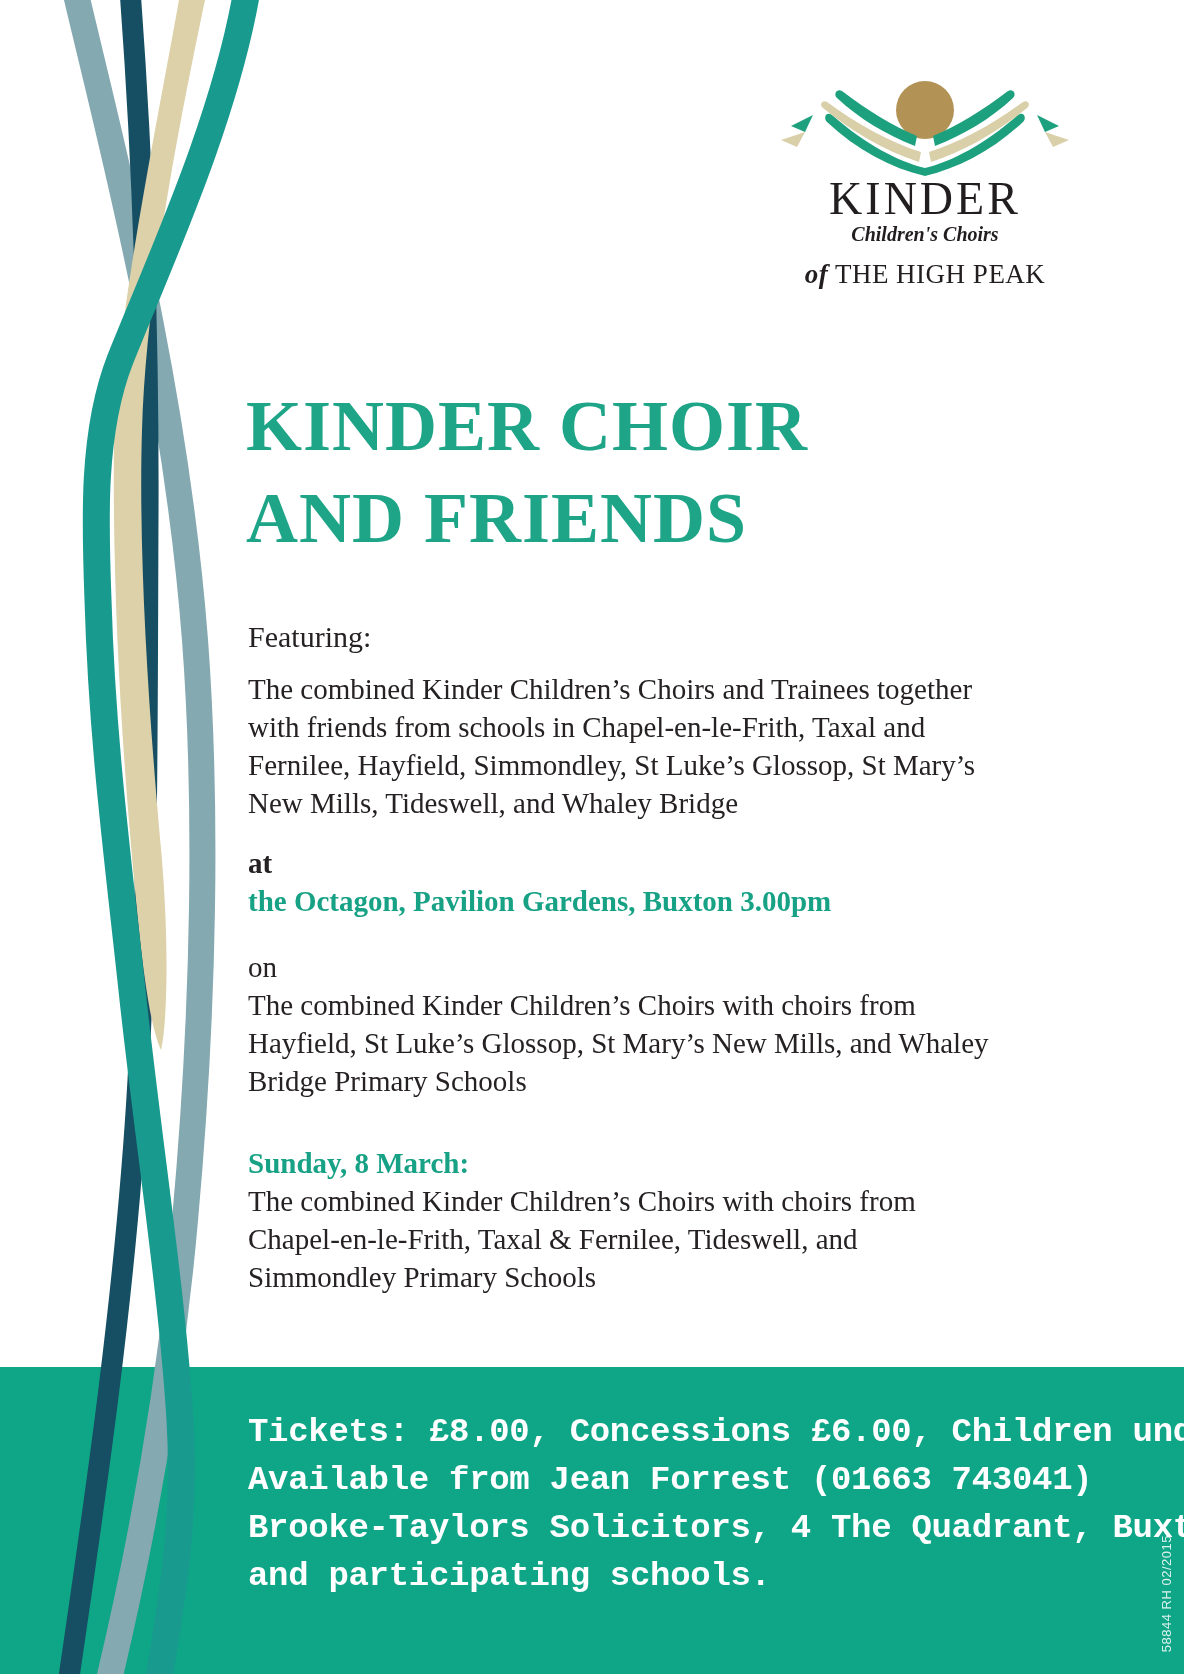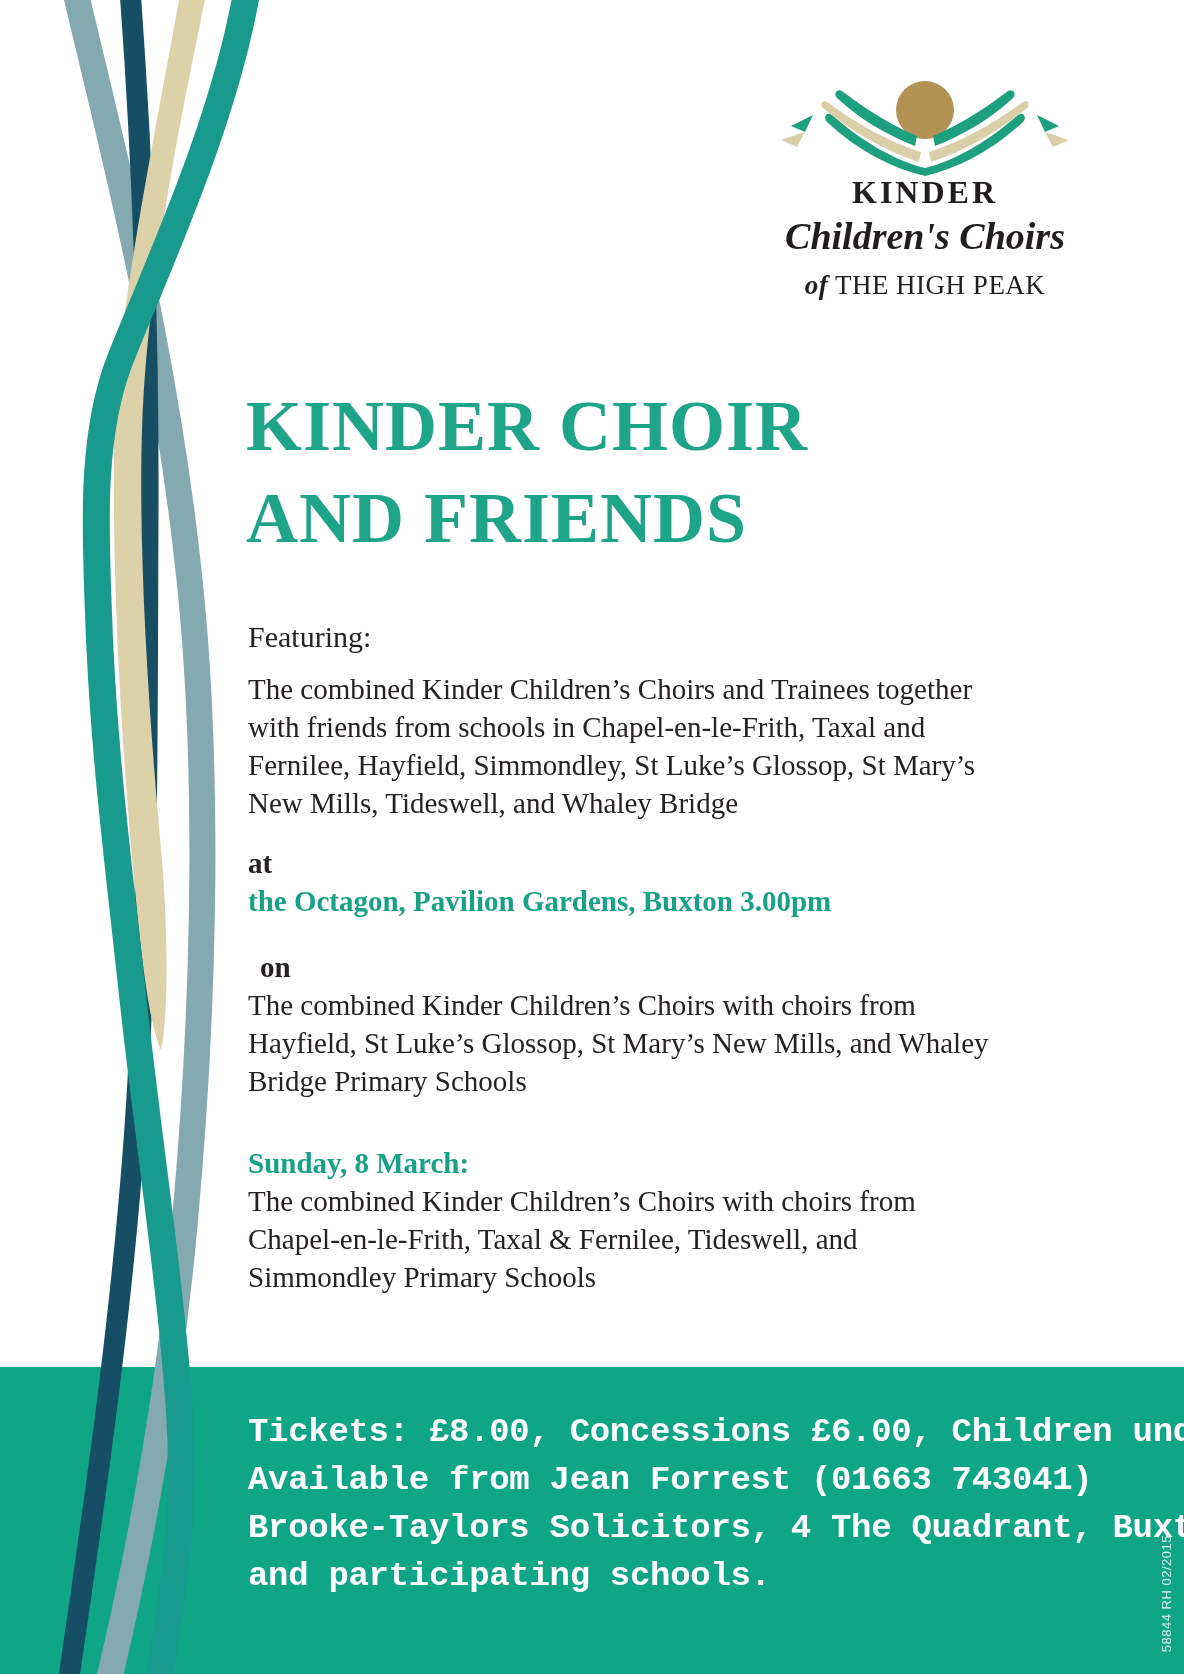--- a/index.html
+++ b/index.html
@@ -59,28 +59,28 @@
     z-index:2;
     display:flex; flex-direction:column; align-items:center;
     color:var(--logo-text);
   }
   .logo svg { display:block; }
   .wing-green { fill:var(--wing-green); }
   .wing-beige { fill:var(--wing-beige); }
   .sun-fill   { fill:var(--sun); }
   .logo-wordmark {
     margin-top:-8px;
-    font-size:32px; font-weight:bold;
+    font-size:46px; font-weight:normal;
     letter-spacing:3px;
     line-height:1;
   }
   .logo-subtitle {
-    font-size:38px; font-weight:bold; font-style:italic;
+    font-size:20px; font-weight:bold; font-style:italic;
     line-height:1;
-    margin-top:9px;
+    margin-top:2px;
   }
   .logo-tagline {
     font-size:27px;
     line-height:1;
     margin-top:17px;
     letter-spacing:0.5px;
   }
   .logo-tagline .of { font-style:italic; font-weight:bold; }
 
   
@@ -100,21 +100,21 @@
     z-index:2;
     color:var(--text);
     font-size:29px;
     line-height:38px;
   }
   .content .pre { white-space:pre; }
   .featuring-label { font-weight:normal; font-size:30px; }
   .featuring-body  { margin-top:14px; }
   .at-label  { margin-top:22px; font-weight:bold; }
   .venue     { font-weight:bold; color:var(--accent); }
-  .on-label  { margin-top:28px; font-weight:bold;margin-left:12px; }
+  .on-label  { margin-top:28px; font-weight:normal; }
   .event-heading { font-weight:bold; color:var(--accent); }
   .event-sunday { margin-top:44px; }
 </style>
 </head>
 <body>
 
 <div class="poster">
 
   <div class="footer-band"></div>
 

